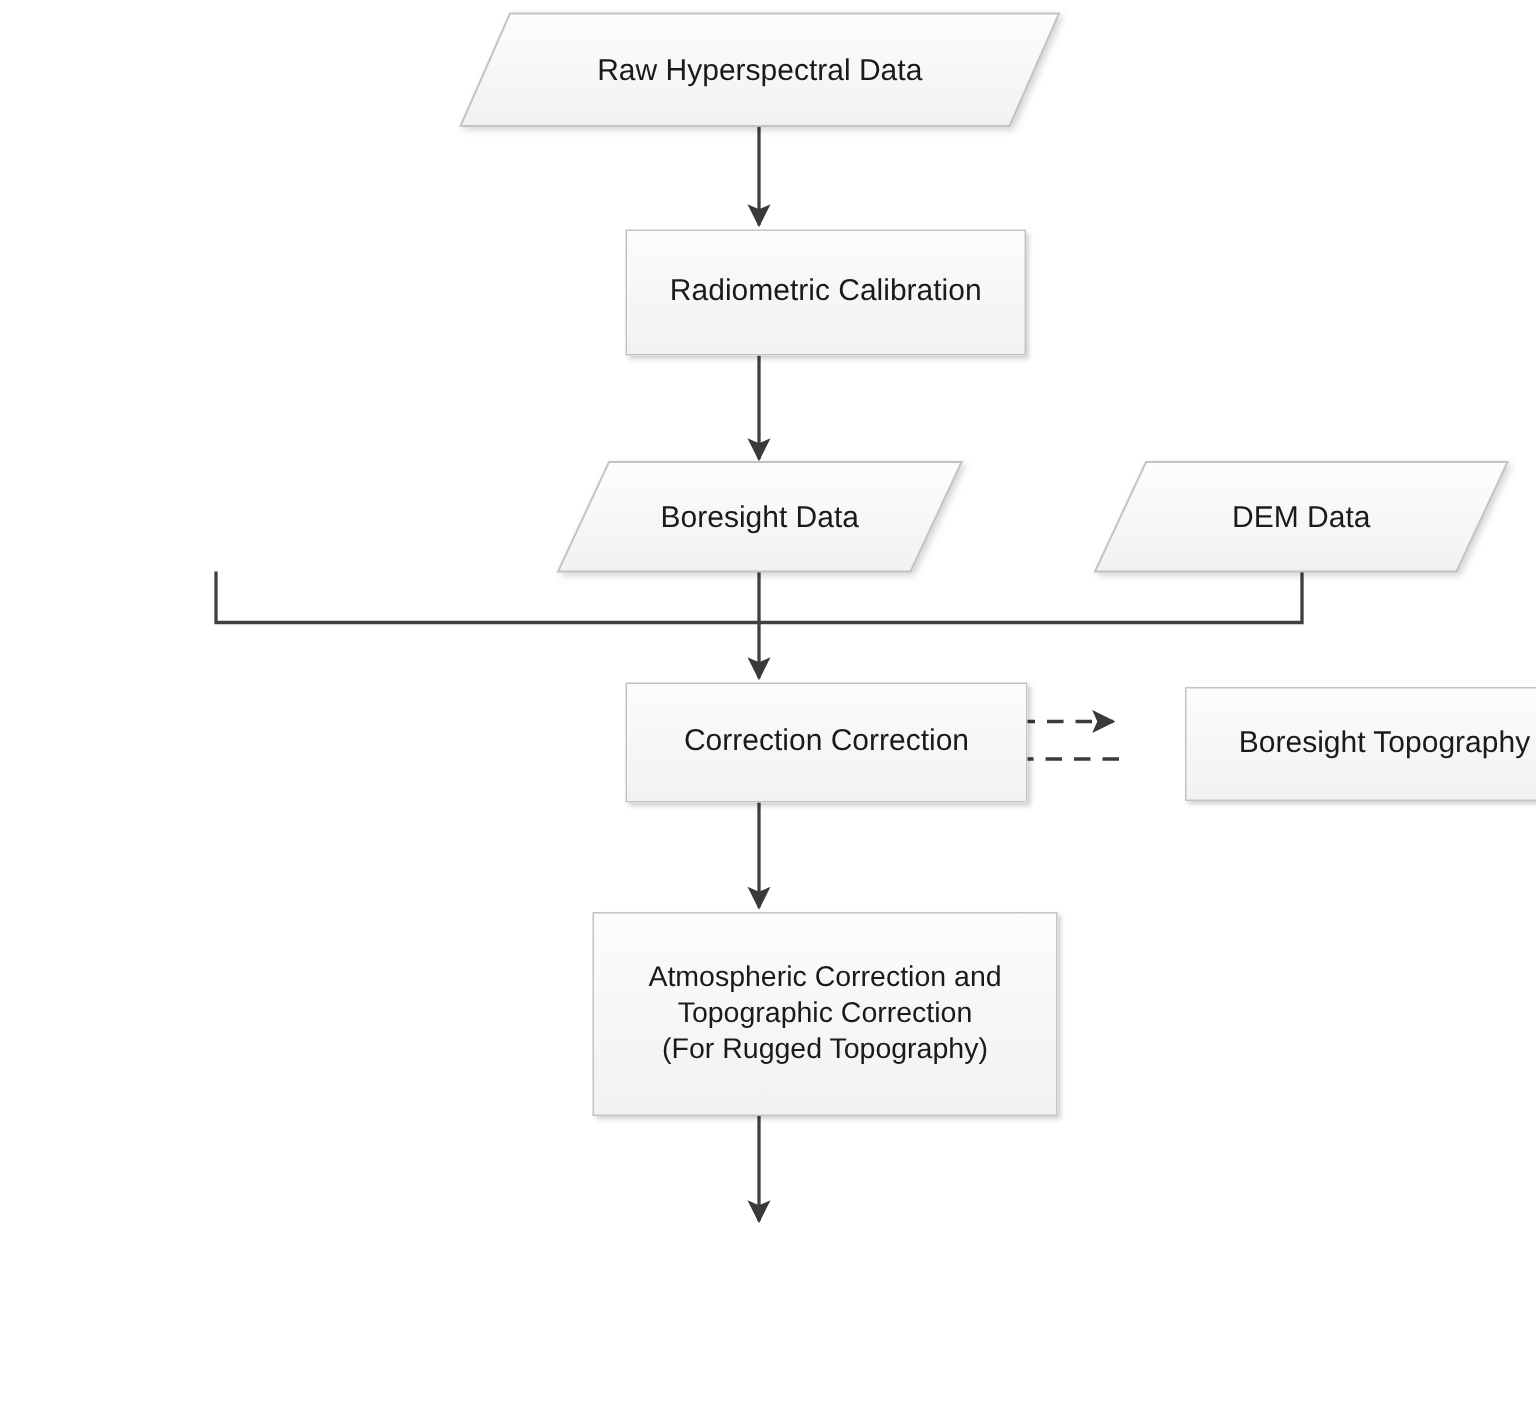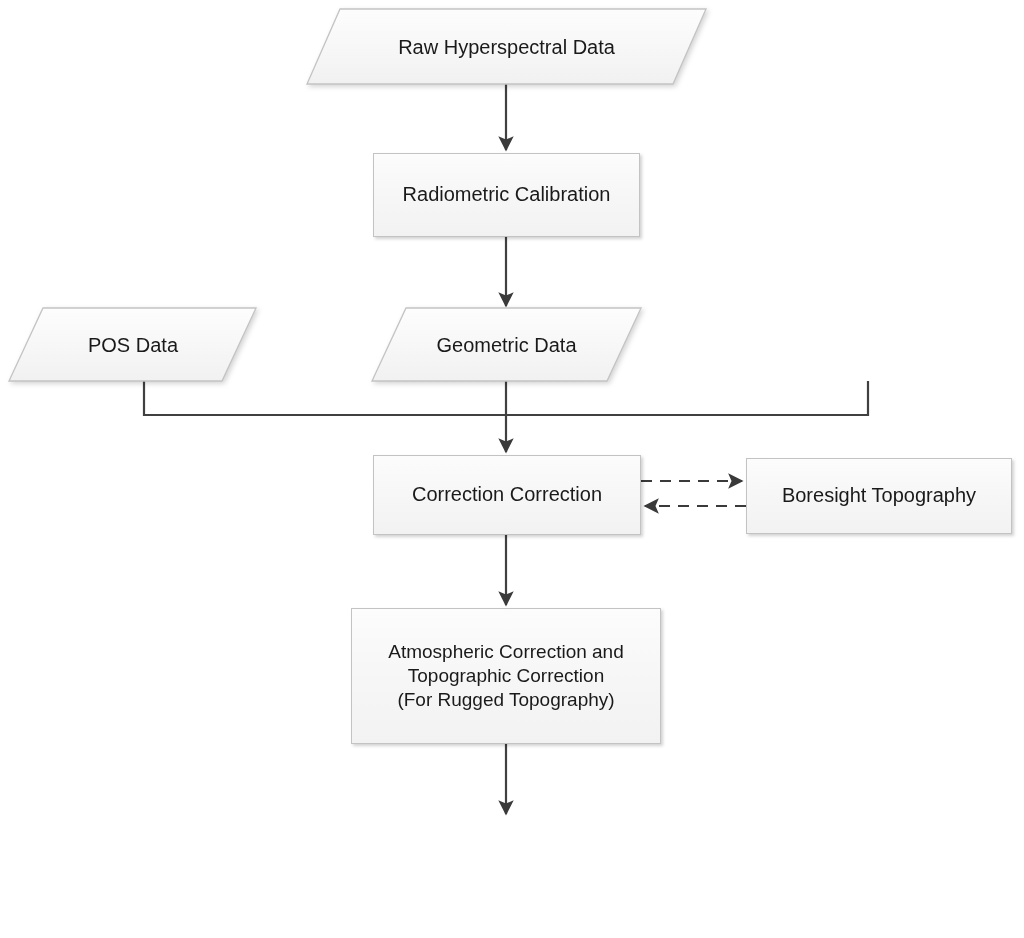--- a/index.html
+++ b/index.html
@@ -35,20 +35,21 @@
     text-align: center;
     color: #1a1a1a;
     line-height: 1.28;
     white-space: pre-line;
   }
   
   .proc {
     background: linear-gradient(to bottom, #fcfcfc 0%, #f6f6f6 55%, #f2f2f2 100%);
     border: 1px solid #c3c3c3;
     box-shadow: 2px 2px 3px rgba(0,0,0,0.18);
+    margin-left: 44px;
   }
   
   .para-wrap {
     position: absolute;
   }
   .para-svg {
     position: absolute;
     left: 0;
     top: 0;
     overflow: visible;
@@ -142,48 +143,48 @@
       </defs>
       <polygon points="37,2 403,2 370,77 4,77" fill="url(#gp1)" stroke="#c3c3c3" stroke-width="1.3" style="filter: drop-shadow(2px 2px 2.5px rgba(0,0,0,0.17));"></polygon>
     </svg>
     <div class="para-label t20">Raw Hyperspectral Data</div>
   </div>
 
   <div class="node proc t20" style="left:373px; top:153px; width:267px; height:84px;">
     <span>Radiometric Calibration</span>
   </div>
 
-  <div class="para-wrap" style="left:6px; top:306px; width:254px; height:78px;">
-    <svg class="para-svg" width="254" height="78" viewBox="0 0 254 78">
-      <defs>
-        <linearGradient id="gp2" x1="0" y1="0" x2="0" y2="1">
-          <stop offset="0%" stop-color="#fdfdfd"></stop>
-          <stop offset="60%" stop-color="#f6f6f6"></stop>
-          <stop offset="100%" stop-color="#f1f1f1"></stop>
-        </linearGradient>
-      </defs>
-      <polygon points="37,2 250,2 216,75 3,75" fill="url(#gp2)" stroke="#c3c3c3" stroke-width="1.3" style="filter: drop-shadow(2px 2px 2.5px rgba(0,0,0,0.17));"></polygon>
-    </svg>
-    <div class="para-label t20">POS Data</div>
-  </div>
 
   <div class="para-wrap" style="left:368px; top:306px; width:277px; height:78px;">
     <svg class="para-svg" width="277" height="78" viewBox="0 0 277 78">
       <defs>
         <linearGradient id="gp3" x1="0" y1="0" x2="0" y2="1">
           <stop offset="0%" stop-color="#fdfdfd"></stop>
           <stop offset="60%" stop-color="#f6f6f6"></stop>
           <stop offset="100%" stop-color="#f1f1f1"></stop>
         </linearGradient>
       </defs>
       <polygon points="38,2 273,2 239,75 4,75" fill="url(#gp3)" stroke="#c3c3c3" stroke-width="1.3" style="filter: drop-shadow(2px 2px 2.5px rgba(0,0,0,0.17));"></polygon>
     </svg>
-    <div class="para-label t20">Geometric Data</div>
+    <div class="para-label t20">Boresight Data</div>
   </div>
 
+  <div class="para-wrap" style="left:726px; top:306px; width:283px; height:78px;">
+    <svg class="para-svg" width="283" height="78" viewBox="0 0 283 78">
+      <defs>
+        <linearGradient id="gp4" x1="0" y1="0" x2="0" y2="1">
+          <stop offset="0%" stop-color="#fdfdfd"></stop>
+          <stop offset="60%" stop-color="#f6f6f6"></stop>
+          <stop offset="100%" stop-color="#f1f1f1"></stop>
+        </linearGradient>
+      </defs>
+      <polygon points="38,2 279,2 245,75 4,75" fill="url(#gp4)" stroke="#c3c3c3" stroke-width="1.3" style="filter: drop-shadow(2px 2px 2.5px rgba(0,0,0,0.17));"></polygon>
+    </svg>
+    <div class="para-label t20">DEM Data</div>
+  </div>
 
   <div class="node proc t20" style="left:373px; top:455px; width:268px; height:80px;">
     <span>Correction Correction</span>
   </div>
 
   <div class="node proc t20" style="left:746px; top:458px; width:266px; height:76px;">
     <span>Boresight Topography</span>
   </div>
 
   <div class="node proc t19" style="left:351px; top:608px; width:310px; height:136px;">

